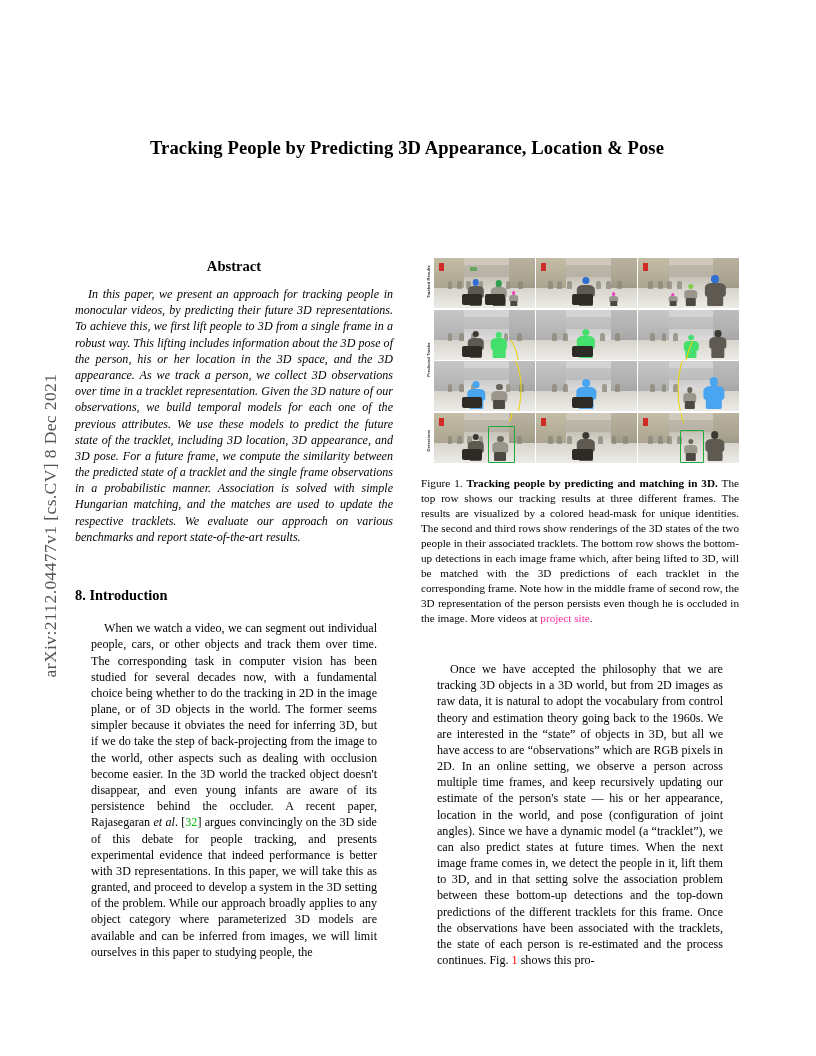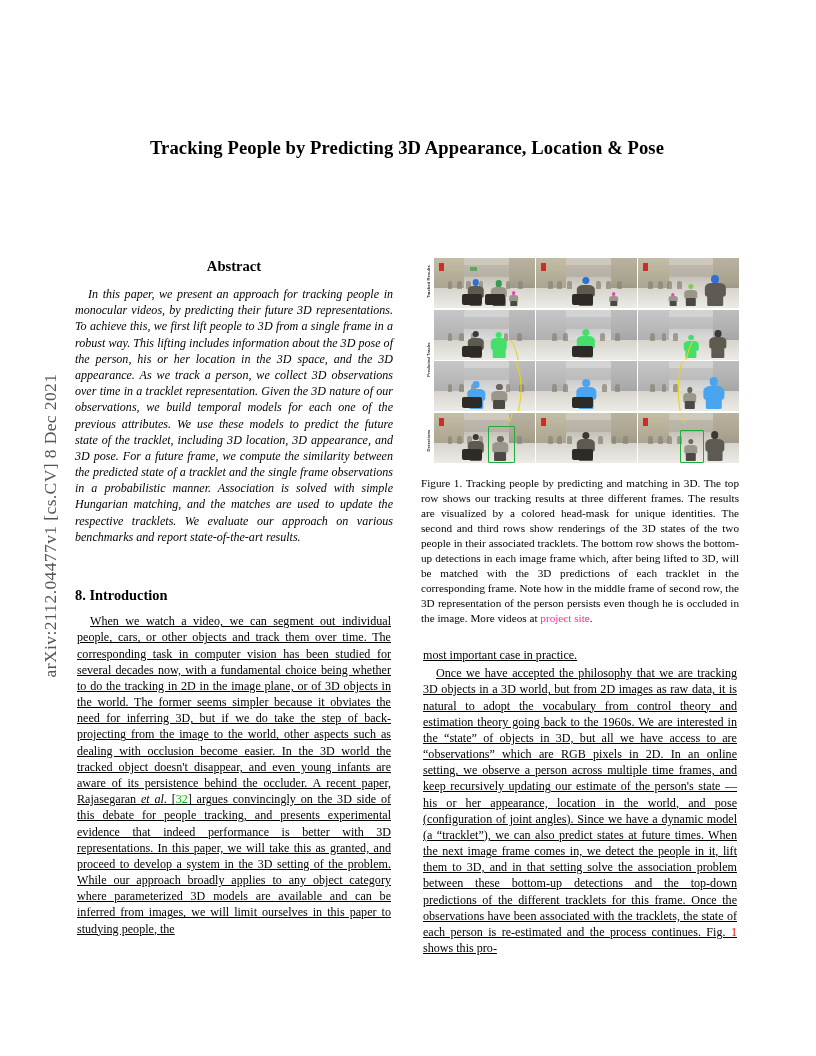--- a/index.html
+++ b/index.html
@@ -87,27 +87,26 @@
     width: 318px;
   }
 
   .abstract-head {
     text-align: center;
     font-size: 14.6px;
     font-weight: bold;
     margin: 0 0 11px 0;
   }
   p.body {
-    margin: 2px;
+    margin: 16px;
     font-size: 12.1px;
     line-height: 1.338;
     text-align: justify;
     text-justify: inter-word;
     hyphens: manual;
-    text-decoration: underline;
   }
   p.abstract-text {
     font-style: italic;
     font-size: 12.05px;
     line-height: 1.345;
     text-align: justify;
     margin: 0;
     text-indent: 13px;
   }
   .indent { text-indent: 13px; }
@@ -309,21 +308,21 @@
     overflow: visible;
   }
 
   .fig-caption {
     margin-top: 13px;
     font-size: 11.2px;
     line-height: 1.335;
     text-align: justify;
   }
   .fig-caption .fig-label { font-weight: normal; }
-  .fig-caption .fig-bold { font-weight: normal; }
+  .fig-caption .fig-bold { font-weight: bold; }
 </style>
 </head>
 <body>
 
 <div class="arxiv-stamp">
   <div class="vtext">arXiv:2112.04477v1  [cs.CV]  8 Dec 2021</div>
 </div>
 
 <div class="page">
 
@@ -643,17 +642,16 @@
           </svg>
         </div>
 
       </div>
     </div>
 
     <div class="fig-caption"><span class="fig-label">Figure 1.</span> <span class="fig-bold">Tracking people by predicting and matching in 3D.</span><span> The top row shows our tracking results at three different frames. The results are visualized by a colored head-mask for unique identities. The second and third rows show renderings of the 3D states of the two people in their associated tracklets. The bottom row shows the bottom-up detections in each image frame which, after being lifted to 3D, will be matched with the 3D predictions of each tracklet in the corresponding frame. Note how in the middle frame of second row, the 3D representation of the person persists even though he is occluded in the image. More videos at </span><span class="link-pink">project site</span><span>.</span></div>
   </div>
 
   <div class="col-right" style="top:645px;">
-    <p class="body">most important case in practice.</p>
     <p class="body indent"><span>Once we have accepted the philosophy that we are tracking 3D objects in a 3D world, but from 2D images as raw data, it is natural to adopt the vocabulary from control theory and estimation theory going back to the 1960s. We are interested in the “state” of objects in 3D, but all we have access to are “observations” which are RGB pixels in 2D. In an online setting, we observe a person across multiple time frames, and keep recursively updating our estimate of the person's state — his or her appearance, location in the world, and pose (configuration of joint angles). Since we have a dynamic model (a “tracklet”), we can also predict states at future times. When the next image frame comes in, we detect the people in it, lift them to 3D, and in that setting solve the association problem between these bottom-up detections and the top-down predictions of the different tracklets for this frame. Once the observations have been associated with the tracklets, the state of each person is re-estimated and the process continues. Fig. </span><span class="cite-red">1</span><span> shows this pro-</span></p>
   </div>
 
 </div>
 
 </body></html>

